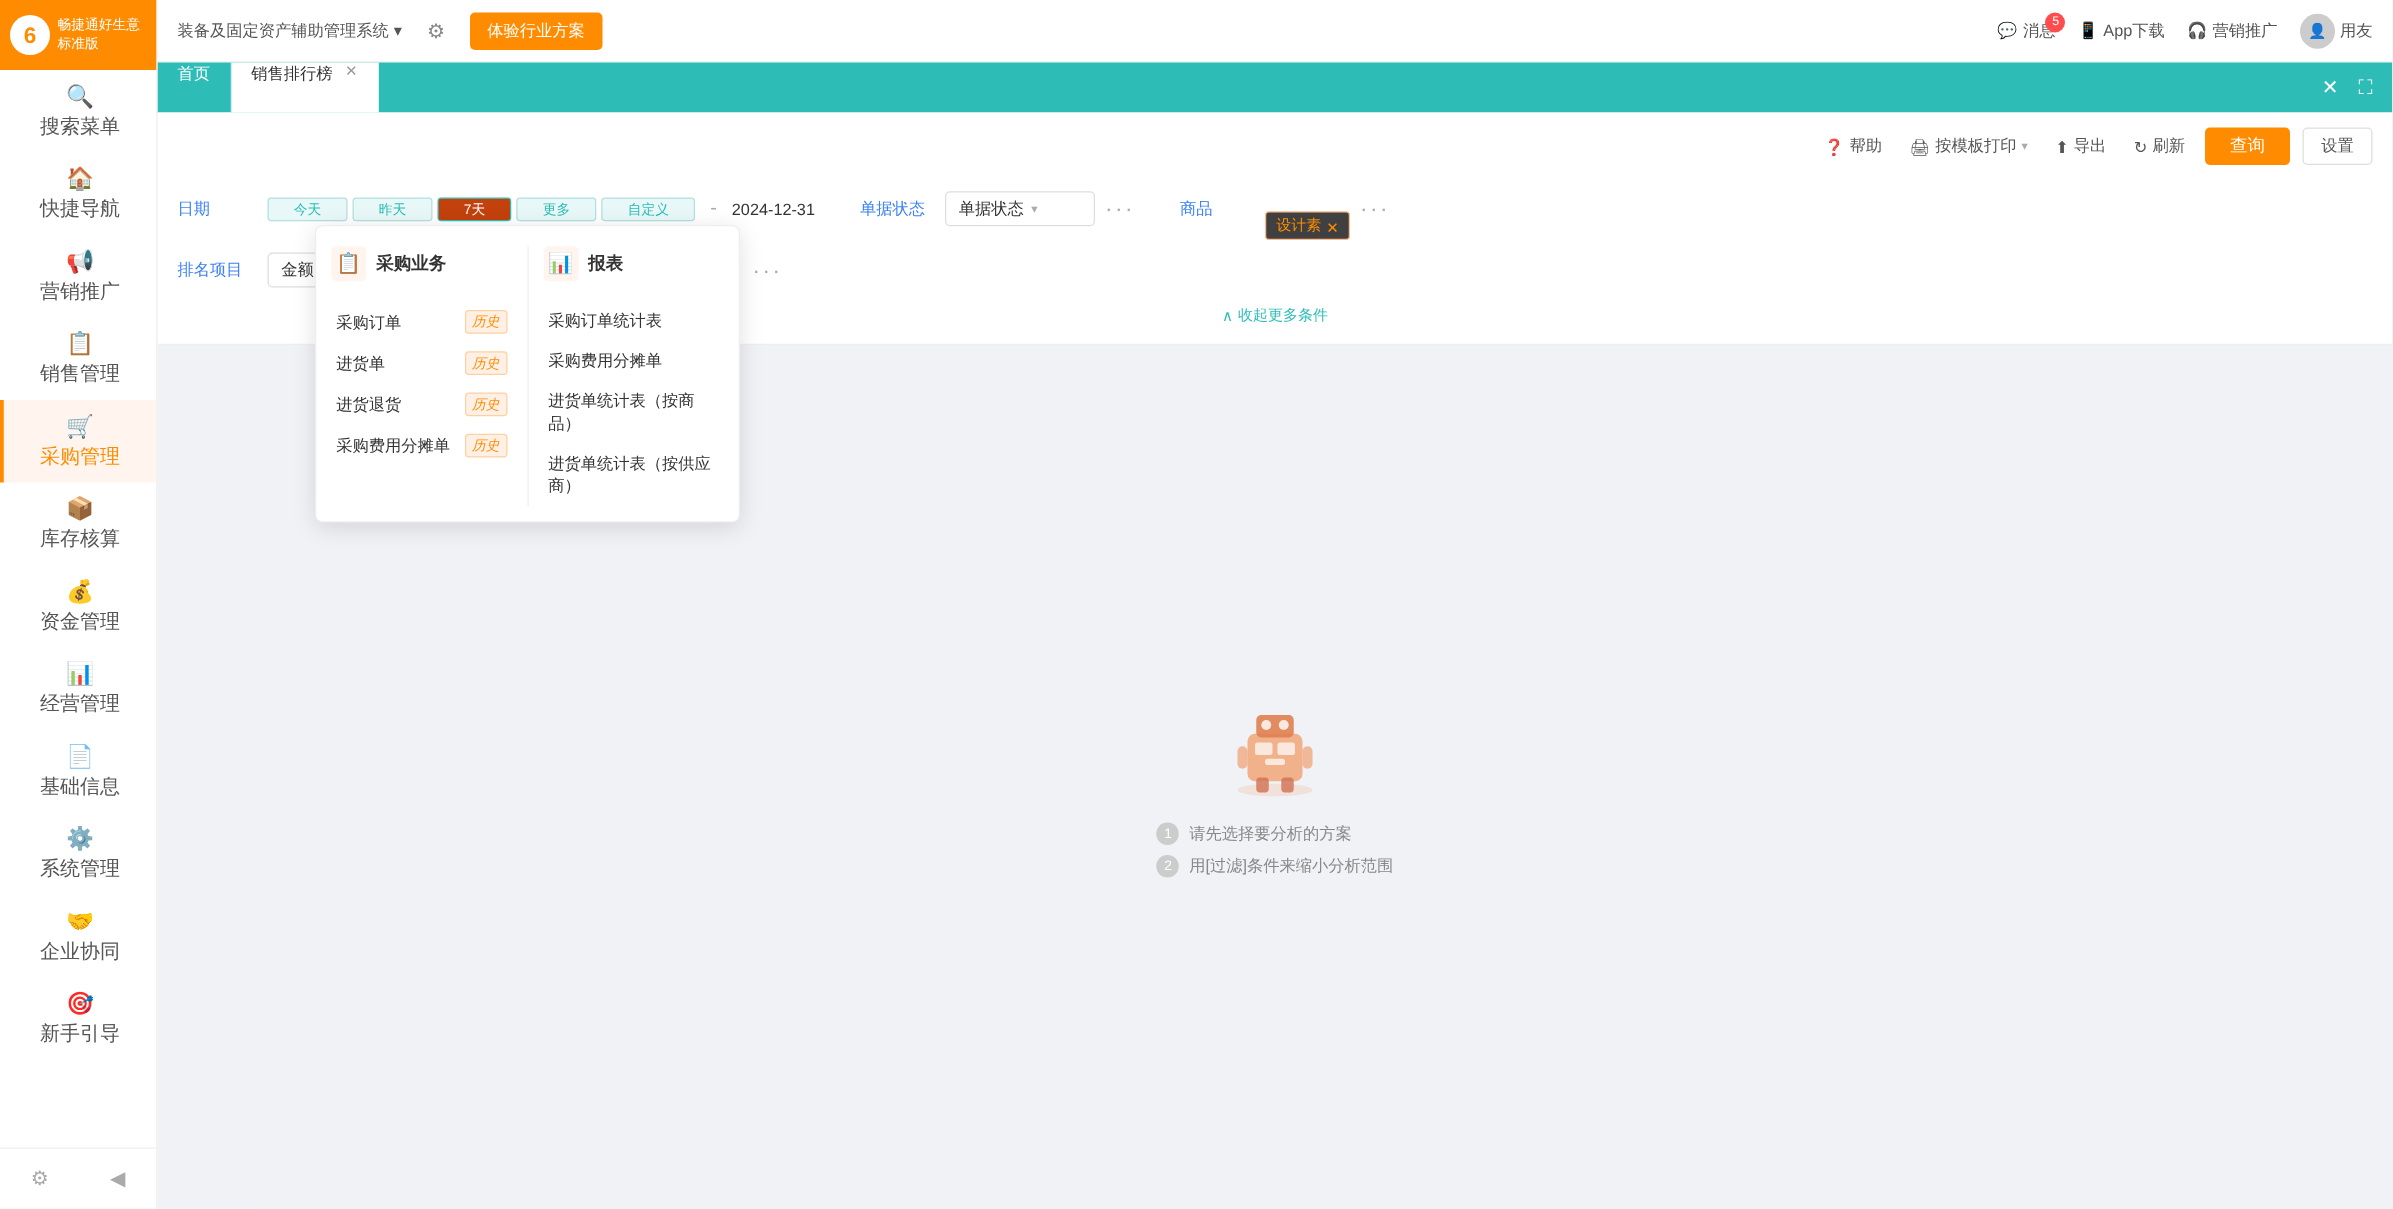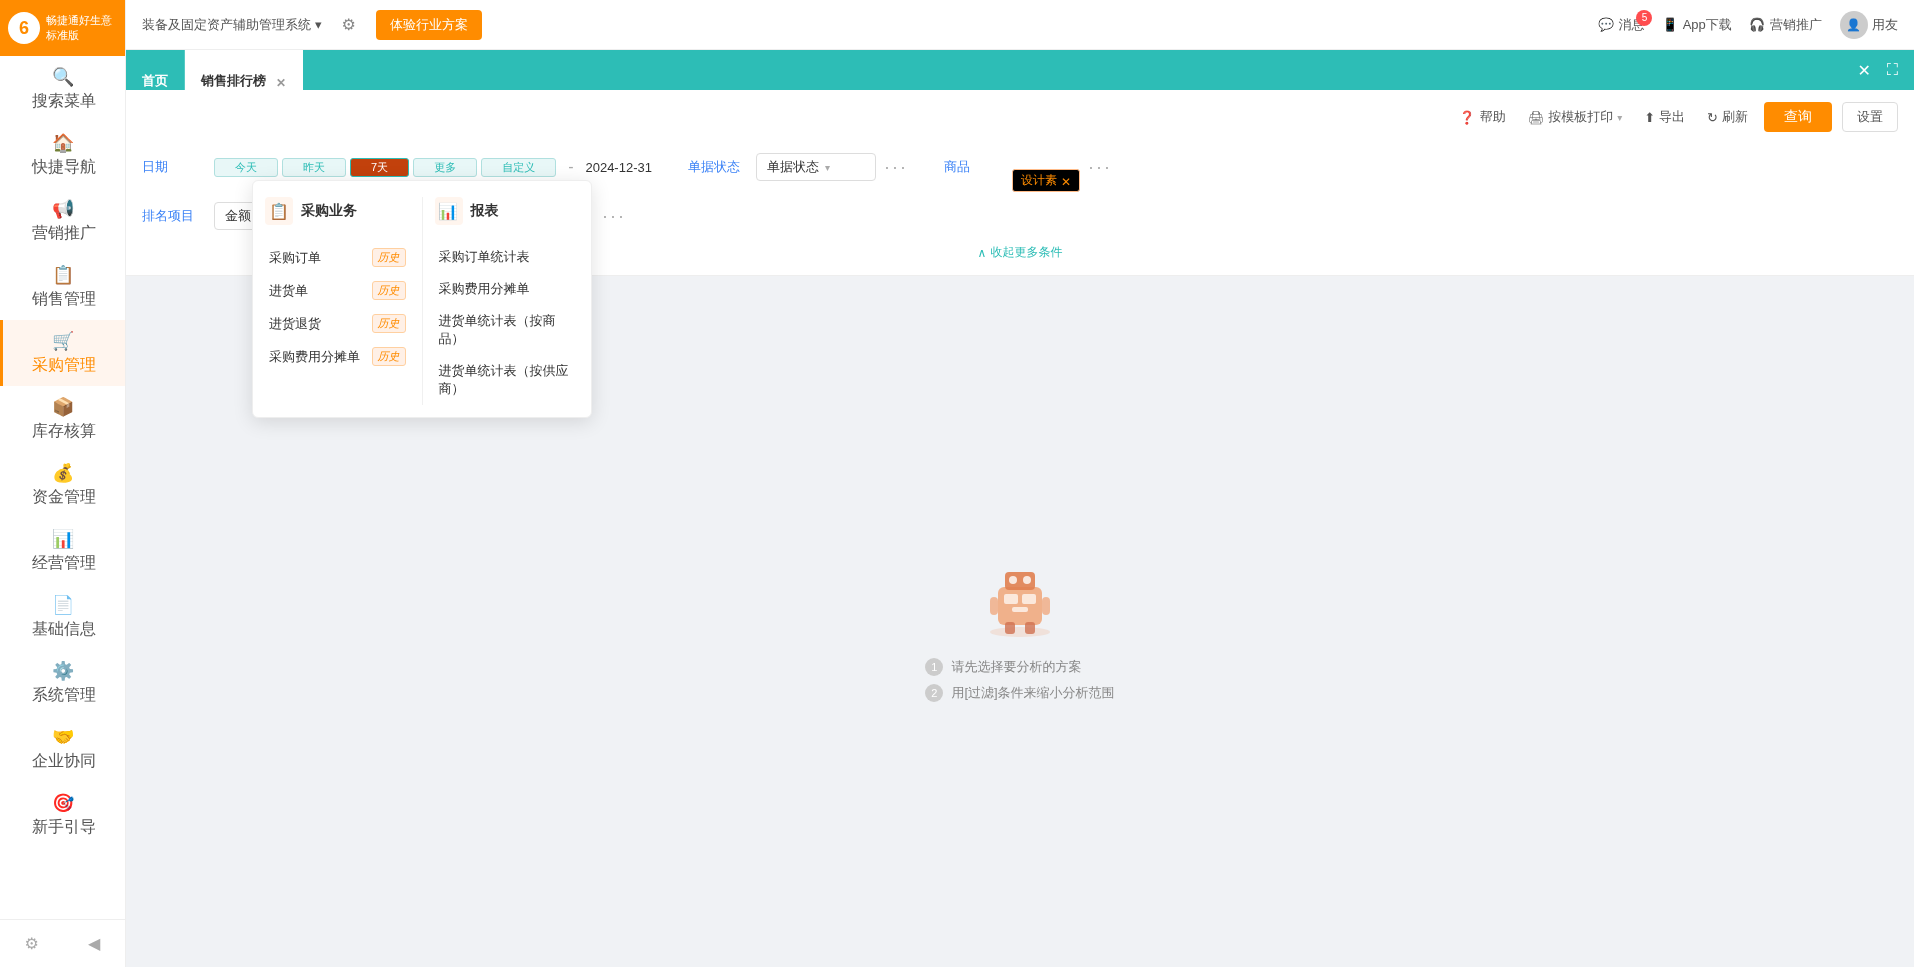--- a/index.html
+++ b/index.html
@@ -167,28 +167,27 @@
       background: #2dbdb6;
       height: 40px;
       display: flex;
       align-items: center;
       padding: 0 0;
       position: relative;
     }
     .tab {
       height: 40px;
       display: flex;
-      align-items: flex-end;
+      align-items: flex-start;
       padding: 0 16px;
       font-size: 13px;
       cursor: pointer;
       color: #fff;
       gap: 6px;
       border-right: 1px solid rgba(255,255,255,0.2);
-      font-weight: bold;
     }
     .tab.active {
       background: #fff;
       color: #333;
     }
     .tab-close {
       font-size: 12px;
       color: #999;
       margin-left: 4px;
       cursor: pointer;
@@ -231,21 +230,21 @@
       align-items: center;
       gap: 12px;
     }
     .filter-label {
       font-size: 13px;
       color: #3b82f6;
       white-space: nowrap;
       min-width: 60px;
     }
     .filter-tag {
-      background: #000000;
+      background: #404040;
       border: 1px solid #ffbb88;
       border-radius: 3px;
       padding: 2px 8px;
       font-size: 12px;
       color: #ff8c00;
       display: flex;
       align-items: flex-end;
       gap: 4px;
       margin-top: 27px;
     }

